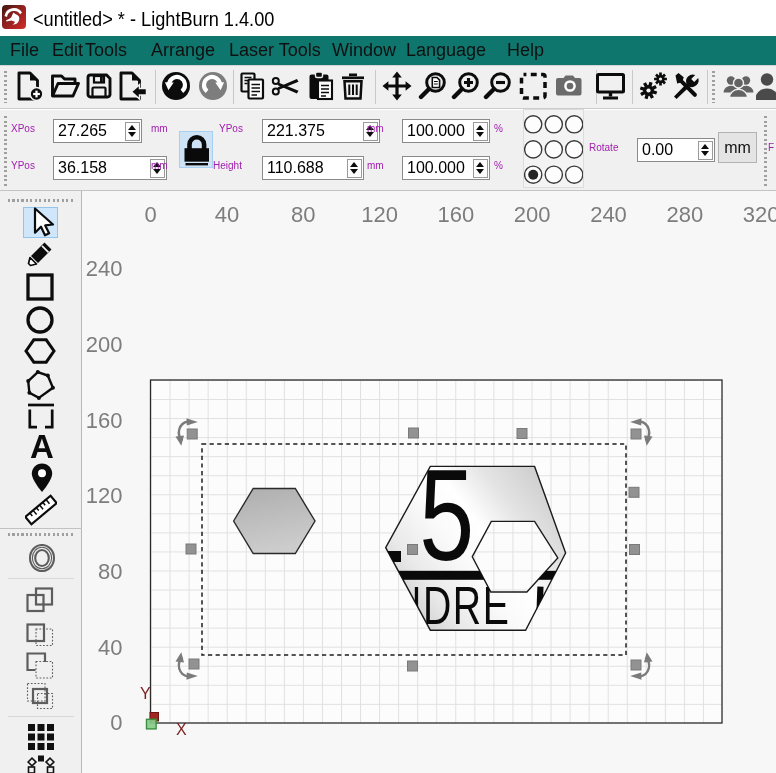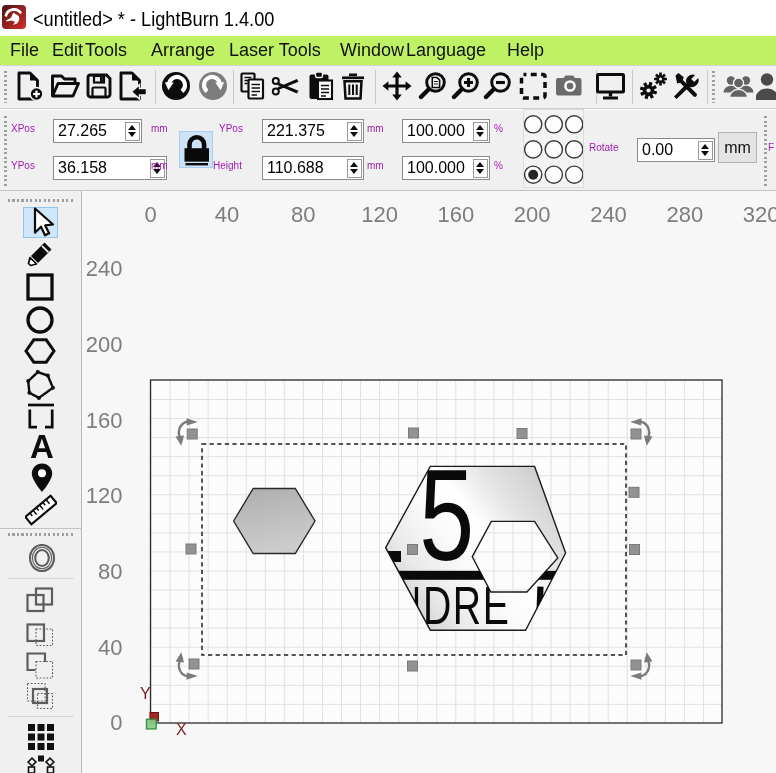--- a/index.html
+++ b/index.html
@@ -2,21 +2,21 @@
 <html><head>
 <meta charset="utf-8">
 <style>
 * { margin:0; padding:0; box-sizing:border-box; }
 html,body { width:776px; height:773px; overflow:hidden; background:#fff;
   font-family:"Liberation Sans", sans-serif; }
 #app { position:relative; width:776px; height:773px; }
 .abs { position:absolute; }
 #titlebar { left:0; top:0; width:776px; height:36px; background:#ffffff; }
 #titletext { left:33px; top:7px; font-size:21px; color:#000; transform:scaleX(0.865); transform-origin:0 50%; display:inline-block; }
-#menubar { left:0; top:36px; width:776px; height:30px; background:#bef264;
+#menubar { left:0; top:36px; width:776px; height:30px; background:#0f766e;
   border-bottom:1px solid #d4d4d4; }
 .menuitem { position:absolute; top:4px; font-size:18px; color:#101010; }
 #toolbar1 { left:0; top:66px; width:776px; height:43px; background:#f0f0f0;
   border-bottom:1px solid #cccccc; }
 #toolbar2 { left:0; top:110px; width:776px; height:81px; background:#f0f0f0;
   border-bottom:1px solid #c4c4c4; }
 .tbsep { position:absolute; top:70px; width:1px; height:34px; background:#c8c8c8; }
 .handledots { position:absolute; width:3px;
   background-image:repeating-linear-gradient(to bottom,#9f9f9f 0 2px,transparent 2px 4.5px); }
 .hhandledots { position:absolute; height:3px;
@@ -54,21 +54,21 @@
       <path d="M11.5 7.5 C 13 9 14.5 9.5 16 10.5 C 17.5 11.5 17.8 14 16.5 16.5 C 15.5 18.5 13 20 10.5 19.5 C 12.5 18.5 13 17.5 12.8 16.8 L 9.5 15.5 L 4.5 16.5 C 4 16.2 4 15.5 4.6 15.1 L 7 14 L 9.2 12.5 C 9.8 11 10.5 9 11.5 7.5 Z" fill="#fff"></path>
     </svg>
     <span id="titletext" class="abs">&lt;untitled&gt; * - LightBurn 1.4.00</span>
   </div>
   <div id="menubar" class="abs">
     <span class="menuitem" style="left:10px">File</span>
     <span class="menuitem" style="left:52px">Edit</span>
     <span class="menuitem" style="left:85px">Tools</span>
     <span class="menuitem" style="left:151px">Arrange</span>
     <span class="menuitem" style="left:229px">Laser Tools</span>
-    <span class="menuitem" style="left:340px">Window</span>
+    <span class="menuitem" style="left:332px">Window</span>
     <span class="menuitem" style="left:406px">Language</span>
     <span class="menuitem" style="left:507px">Help</span>
   </div>
   <div id="toolbar1" class="abs"></div>
   <div id="toolbar2" class="abs"></div>
   <div class="handledots abs" style="left:4px;top:71px;height:32px"></div>
   <div class="handledots abs" style="left:4px;top:116px;height:70px"></div>
   <div class="tbsep abs" style="left:155px"></div>
   <div class="tbsep abs" style="left:233px"></div>
   <div class="tbsep abs" style="left:375px"></div>
@@ -206,21 +206,21 @@
   </div>
   <span class="t2label abs" style="left:151px;top:160px">mm</span>
   <div class="abs" style="left:179px;top:131px;width:34px;height:37px;background:#cfe3f6;border:1.5px solid #a8cef0">
     <svg width="31" height="34" viewBox="0 0 31 34" class="abs" style="left:0px;top:0px">
       <path d="M9.5 19 L9.5 12.5 A 7.3 7.3 0 0 1 24.1 12.5 L24.1 19" fill="none" stroke="#0a0a0a" stroke-width="4.6"></path>
       <rect x="4.5" y="16.2" width="24.5" height="13.5" fill="#0a0a0a"></rect>
       <rect x="5.5" y="31" width="22.5" height="2.4" fill="#0a0a0a"></rect>
     </svg>
   </div>
   <span class="t2label abs" style="left:219px;top:123px">YPos</span>
-  <div class="field abs" style="left:262px;top:119px;width:102px">
+  <div class="field abs" style="left:262px;top:119px;width:118px">
     <span class="fieldtext">221.375</span>
       <div class="spin"></div>
   </div>
   <span class="t2label abs" style="left:367px;top:123px">mm</span>
   <span class="t2label abs" style="left:213px;top:160px">Height</span>
   <div class="field abs" style="left:262px;top:156px;width:102px">
     <span class="fieldtext">110.688</span>
       <div class="spin"></div>
   </div>
   <span class="t2label abs" style="left:367px;top:160px">mm</span>

